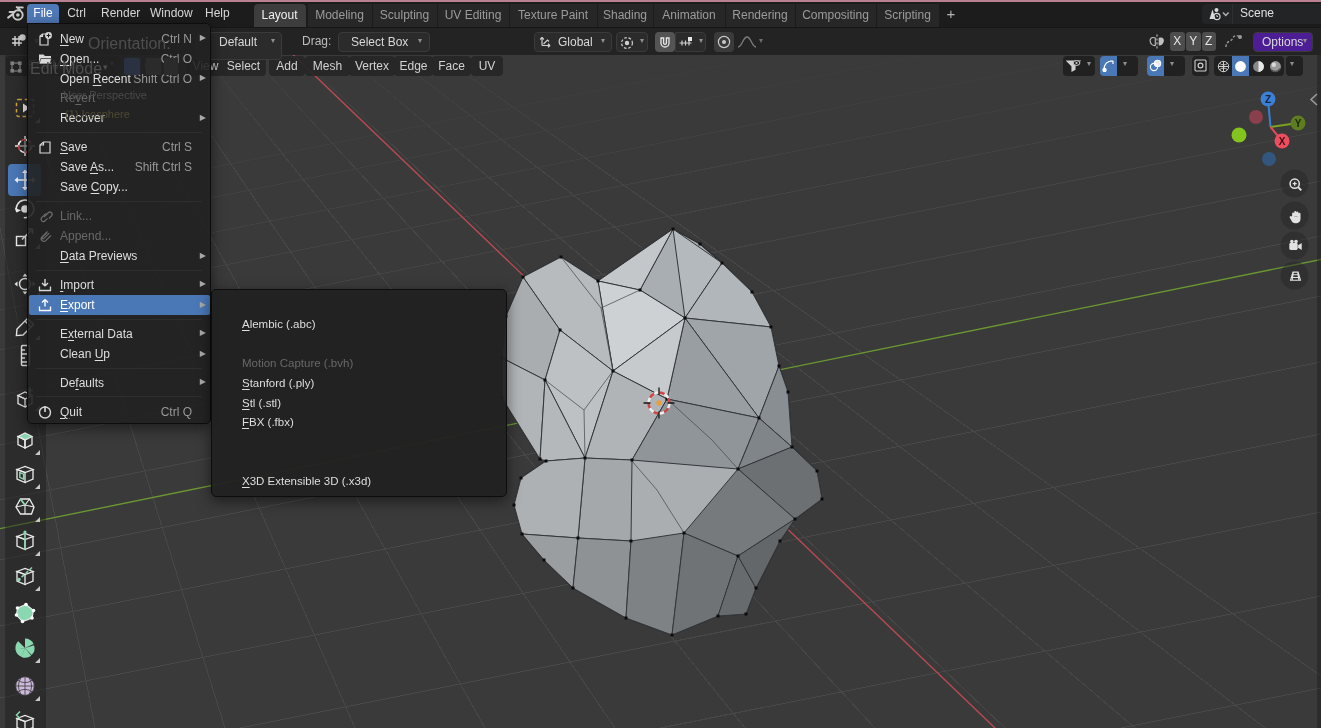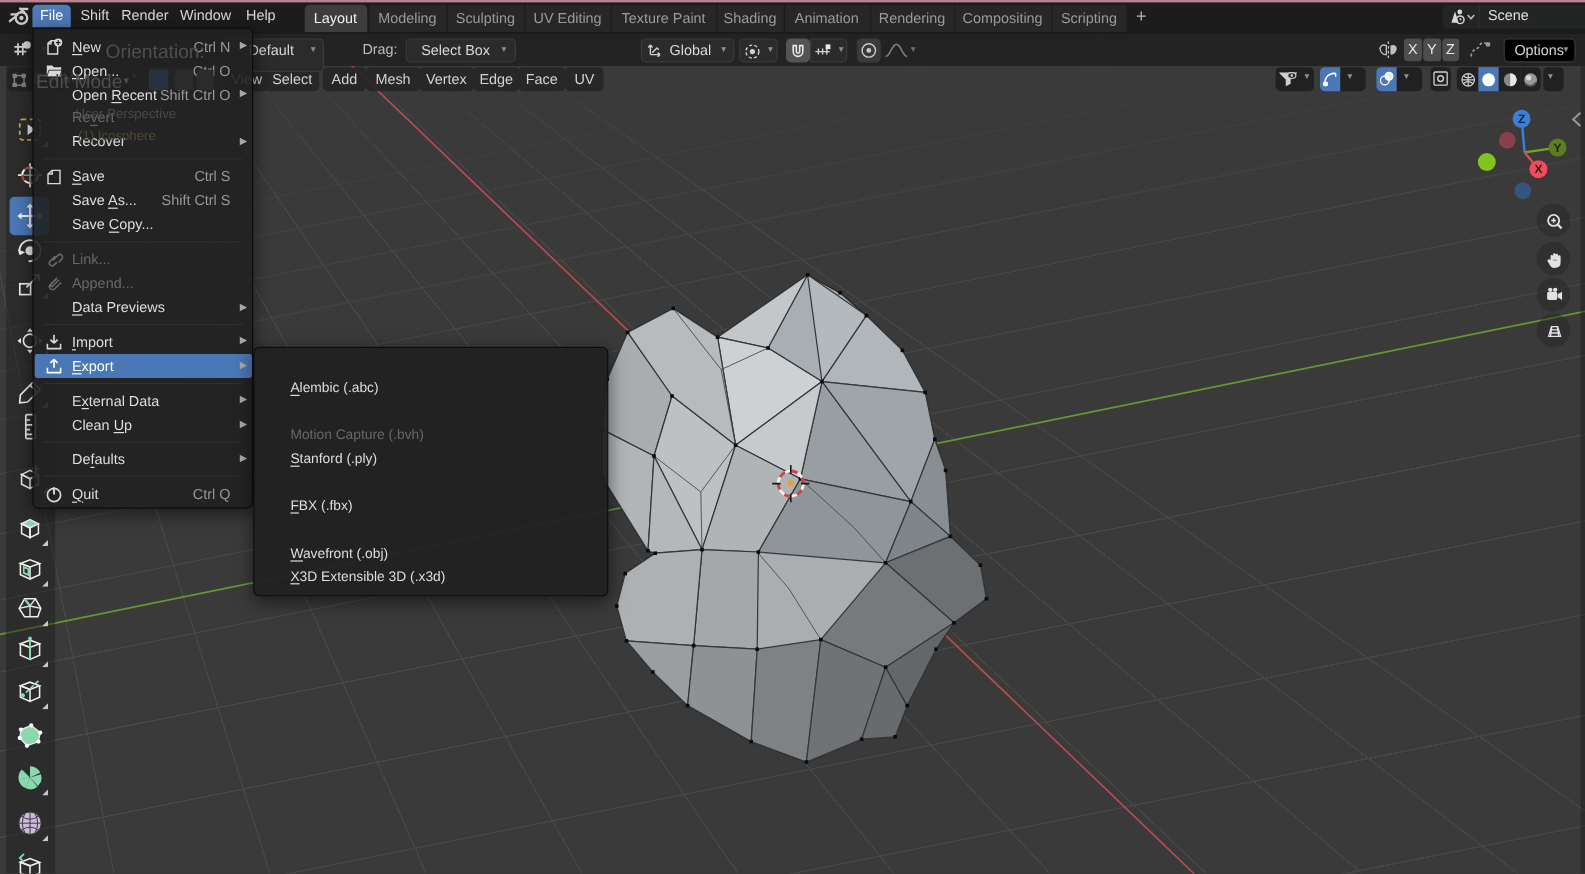--- a/index.html
+++ b/index.html
@@ -542,21 +542,21 @@
 <div id="topbar"></div>
 <div id="pinkline"></div>
 <svg class="abs" style="left:7px;top:5px" width="18" height="17" viewBox="0 0 24 22">
 <g stroke="#c9c9c9" fill="none" stroke-width="2.6" stroke-linecap="round">
 <circle cx="14.5" cy="13" r="6.4"></circle>
 <path d="M1.5 16.5 L8 11.5 M3.5 9 L10 9 M13 2.5 L21 3 M13 2.5 L17.5 6.5"></path>
 </g>
         <circle cx="14.5" cy="13" r="2.4" fill="#c9c9c9"></circle>
       </svg>
 <div id="filebtn">File</div>
-<div class="tmenu" style="left:67px;width:19px">Shift</div>
+<div class="tmenu" style="left:67px;width:19px">Ctrl</div>
 <div class="tmenu" style="left:101px;width:35px">Render</div>
 <div class="tmenu" style="left:150px;width:41px">Window</div>
 <div class="tmenu" style="left:205px;width:23px">Help</div>
 <div class="wtab act" style="left:253.5px;width:52px">Layout</div>
 <div class="wtab" style="left:307.5px;width:64px">Modeling</div>
 <div class="wtab" style="left:372.5px;width:64px">Sculpting</div>
 <div class="wtab" style="left:437.5px;width:71px">UV Editing</div>
 <div class="wtab" style="left:509.5px;width:87px">Texture Paint</div>
 <div class="wtab" style="left:597.5px;width:55px">Shading</div>
 <div class="wtab" style="left:653.5px;width:71px">Animation</div>
@@ -575,21 +575,21 @@
       </svg>
 <div class="tmenu" style="left:1240px;width:36px;text-align:left;color:#e0e0e0">Scene</div>
 <div id="row2"></div>
 <svg class="abs" style="left:9px;top:31px" width="20" height="20" viewBox="0 0 20 20">
 <g stroke="#d6d6d6" fill="none" stroke-width="1.4">
 <path d="M3 8 h10 M3 12 h10 M6 5 v10 M10 5 v10"></path>
         </g>
 <circle cx="13.5" cy="6.5" r="3.2" fill="#d6d6d6"></circle>
       </svg>
 <div class="lbl abs" style="left:34px;top:35px;color:#8a8a8a;font-size:10px">▾</div>
-<div class="pill" style="left:184px;top:32px;width:86px;height:28px">
+<div class="pill" style="left:196px;top:32px;width:86px;height:28px">
         <span style="position:absolute;left:22px;top:2px">Default</span>
         <span style="position:absolute;right:6px;top:3px;font-size:8px;color:#8f8f8f">▾</span>
       </div>
 <div class="lbl" style="left:302px;top:34px">Drag:</div>
 <div class="pill" style="left:338px;top:32px;width:92px;height:20px">
         <span style="position:absolute;left:12px;top:2px">Select Box</span>
         <span style="position:absolute;right:7px;top:3px;font-size:8px;color:#8f8f8f">▾</span>
       </div>
 <div class="pill" style="left:534px;top:32px;width:78px;height:20px">
 <svg class="abs" style="left:4px;top:3px" width="14" height="14" viewBox="0 0 14 14">
@@ -640,21 +640,21 @@
 <path d="M7.3 5 C3.5 3.5 1.5 6 2.2 8.5 C2.8 11 5 13 7.3 12.5 Z" fill="none" stroke="#c0c0c0" stroke-width="1.1"></path>
 <path d="M10.7 5 C14.5 3.5 16.5 6 15.8 8.5 C15.2 11 13 13 10.7 12.5 Z" fill="#c0c0c0"></path>
       </svg>
 <div class="npill" style="left:1170px;top:32px;width:14.5px;height:19px;background:#4d4d4d;color:#e6e6e6;line-height:19px;border-radius:3px">X</div>
 <div class="npill" style="left:1186px;top:32px;width:14.5px;height:19px;background:#4d4d4d;color:#e6e6e6;line-height:19px;border-radius:3px">Y</div>
 <div class="npill" style="left:1201.5px;top:32px;width:14.5px;height:19px;background:#4d4d4d;color:#e6e6e6;line-height:19px;border-radius:3px">Z</div>
 <svg class="abs" style="left:1224px;top:33px" width="19" height="17" viewBox="0 0 19 17">
 <path d="M2 14 C2 7 8 9 9 5 C10 2 14 2 15 4" fill="none" stroke="#9a9a9a" stroke-width="1.4" stroke-dasharray="2.4 1.8"></path>
 <circle cx="16" cy="4" r="2" fill="#9a9a9a"></circle>
       </svg>
-<div class="pill" style="left:1253px;top:32px;width:60px;height:20px;background:#000000">
+<div class="pill" style="left:1253px;top:32px;width:60px;height:20px;background:#4c1d95">
         <span style="position:absolute;left:8px;top:2px">Options</span>
         <span style="position:absolute;right:5px;top:3px;font-size:8px;color:#8f8f8f">▾</span>
       </div>
 </div>
 <div id="fmenu">
 <div class="mi" style="top:4.5px">
         <svg class="abs" style="left:8px;top:2px" width="16" height="16" viewBox="0 0 16 16">
           <g fill="none" stroke="#d8d8d8" stroke-width="1.2">
             <path d="M3 5 v9 h8 v-11 h-5.5 Z M5.5 3 v2.5 H3"></path>
           </g>
@@ -767,25 +767,25 @@
 <div id="smenu">
 <div class="si" style="top:24.2px">
         <span class="t"><u>A</u>lembic (.abc)</span>
       </div>
 <div class="si dim" style="top:63.599999999999994px">
         <span class="t">Motion Capture (.bvh)</span>
       </div>
 <div class="si" style="top:83.3px">
         <span class="t"><u>S</u>tanford (.ply)</span>
       </div>
+<div class="si" style="top:103.0px">
+        <span class="t"><u>S</u>tl (.stl)</span>
+      </div>
 <div class="si" style="top:122.7px">
         <span class="t"><u>F</u>BX (.fbx)</span>
-      </div>
-<div class="si" style="top:162.1px">
-        <span class="t"><u>W</u>avefront (.obj)</span>
       </div>
 <div class="si" style="top:181.79999999999998px">
         <span class="t"><u>X</u>3D Extensible 3D (.x3d)</span>
       </div>
 </div>
 <div class="ghost" style="left:88px;top:35px">Orientation:</div>
 <div class="ghost" style="left:30px;top:60px">Edit Mode</div>
 <div class="ghost" style="left:103px;top:62px;font-size:9px">▾</div>
 <div class="abs" style="left:124px;top:58px;width:16px;height:17px;background:#2a3141;z-index:45;border-radius:2px"></div>
 <div class="abs" style="left:146px;top:58px;width:15px;height:17px;background:#2b2b2b;z-index:45"></div>

